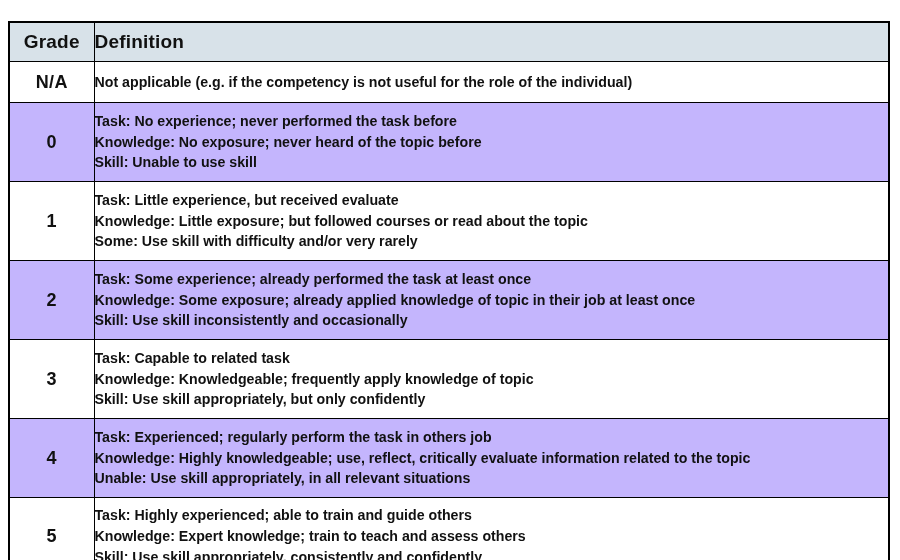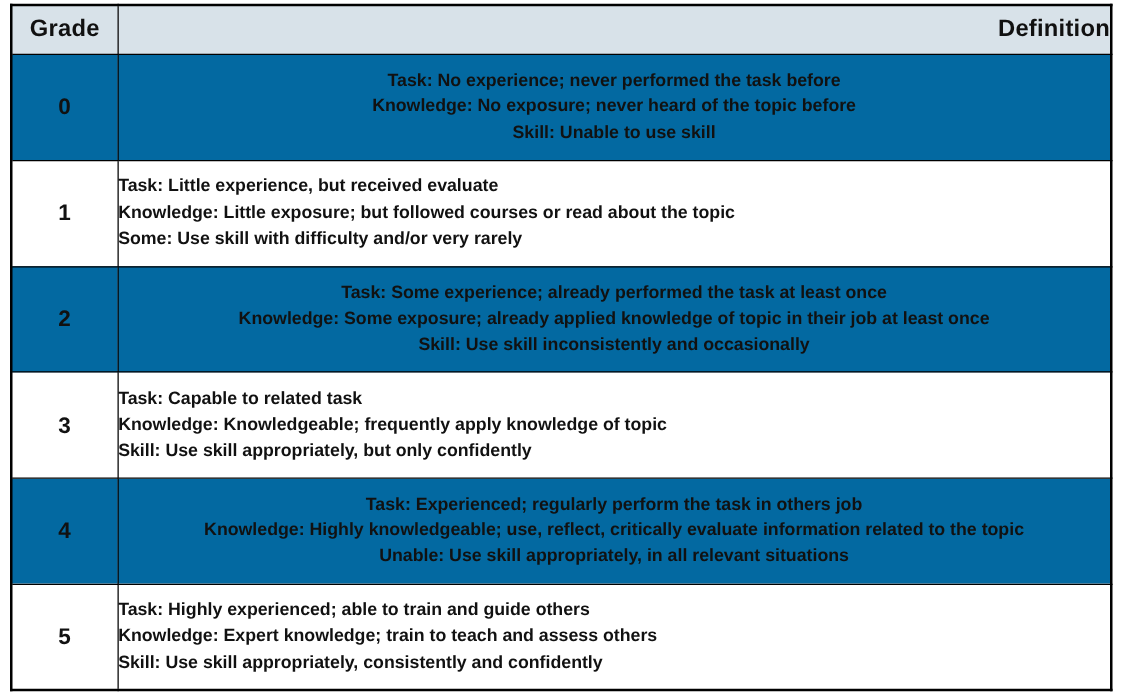--- a/index.html
+++ b/index.html
@@ -12,21 +12,21 @@
     width: 900px;
     height: 560px;
     overflow: hidden;
     font-family: "Liberation Sans", "DejaVu Sans", sans-serif;
     color: #111111;
   }
   #page {
     width: 900px;
     height: 560px;
     box-sizing: border-box;
-    padding: 3px 10px 7px 8px;
+    padding: 21px 10px 7px 8px;
     background: #ffffff;
   }
   table.grade-table {
     width: 100%;
     height: 100%;
     border-collapse: collapse;
     table-layout: fixed;
     border: 2px solid #000000;
   }
   table.grade-table col.col-grade { width: 85px; }
@@ -40,21 +40,21 @@
 
   thead th {
     background: #d8e2e9;
     height: 38px;
     font-weight: 700;
     font-size: 19px;
     letter-spacing: 0.2px;
     text-align: center;
   }
   thead th.defn-head {
-    text-align: right;
+    text-align: left;
   }
 
   td.grade-cell {
     text-align: center;
     font-weight: 700;
     font-size: 18px;
     letter-spacing: 0.3px;
   }
 
   td.defn-cell {
@@ -63,22 +63,21 @@
     font-size: 14.2px;
     line-height: 1.47;
     text-align: left;
   }
   td.defn-cell .line {
     white-space: nowrap;
     display: block;
   }
 
   tr.shaded td {
-    background: #0369a1;
-    text-align: center;
+    background: #c4b5fd;
   }
   tr.plain td {
     background: #ffffff;
   }
   tr.na-row td.defn-cell {
     font-size: 14.2px;
   }
   tr.na-row { height: 41px; }
   tr.body-row { height: 79px; }
 </style>
@@ -91,20 +90,26 @@
       <col class="col-grade">
       <col class="col-definition">
     </colgroup>
     <thead>
       <tr>
         <th class="grade-head">Grade</th>
         <th class="defn-head">Definition</th>
       </tr>
     </thead>
     <tbody id="table-body">
+        <tr class="plain na-row">
+          <td class="grade-cell">N/A</td>
+          <td class="defn-cell">
+            <span class="line">Not applicable (e.g. if the competency is not useful for the role of the individual)</span>
+          </td>
+        </tr>
         <tr class="shaded body-row">
           <td class="grade-cell">0</td>
           <td class="defn-cell">
             <span class="line">Task: No experience; never performed the task before</span>
             <span class="line">Knowledge: No exposure; never heard of the topic before</span>
             <span class="line">Skill: Unable to use skill</span>
           </td>
         </tr>
         <tr class="plain body-row">
           <td class="grade-cell">1</td>

